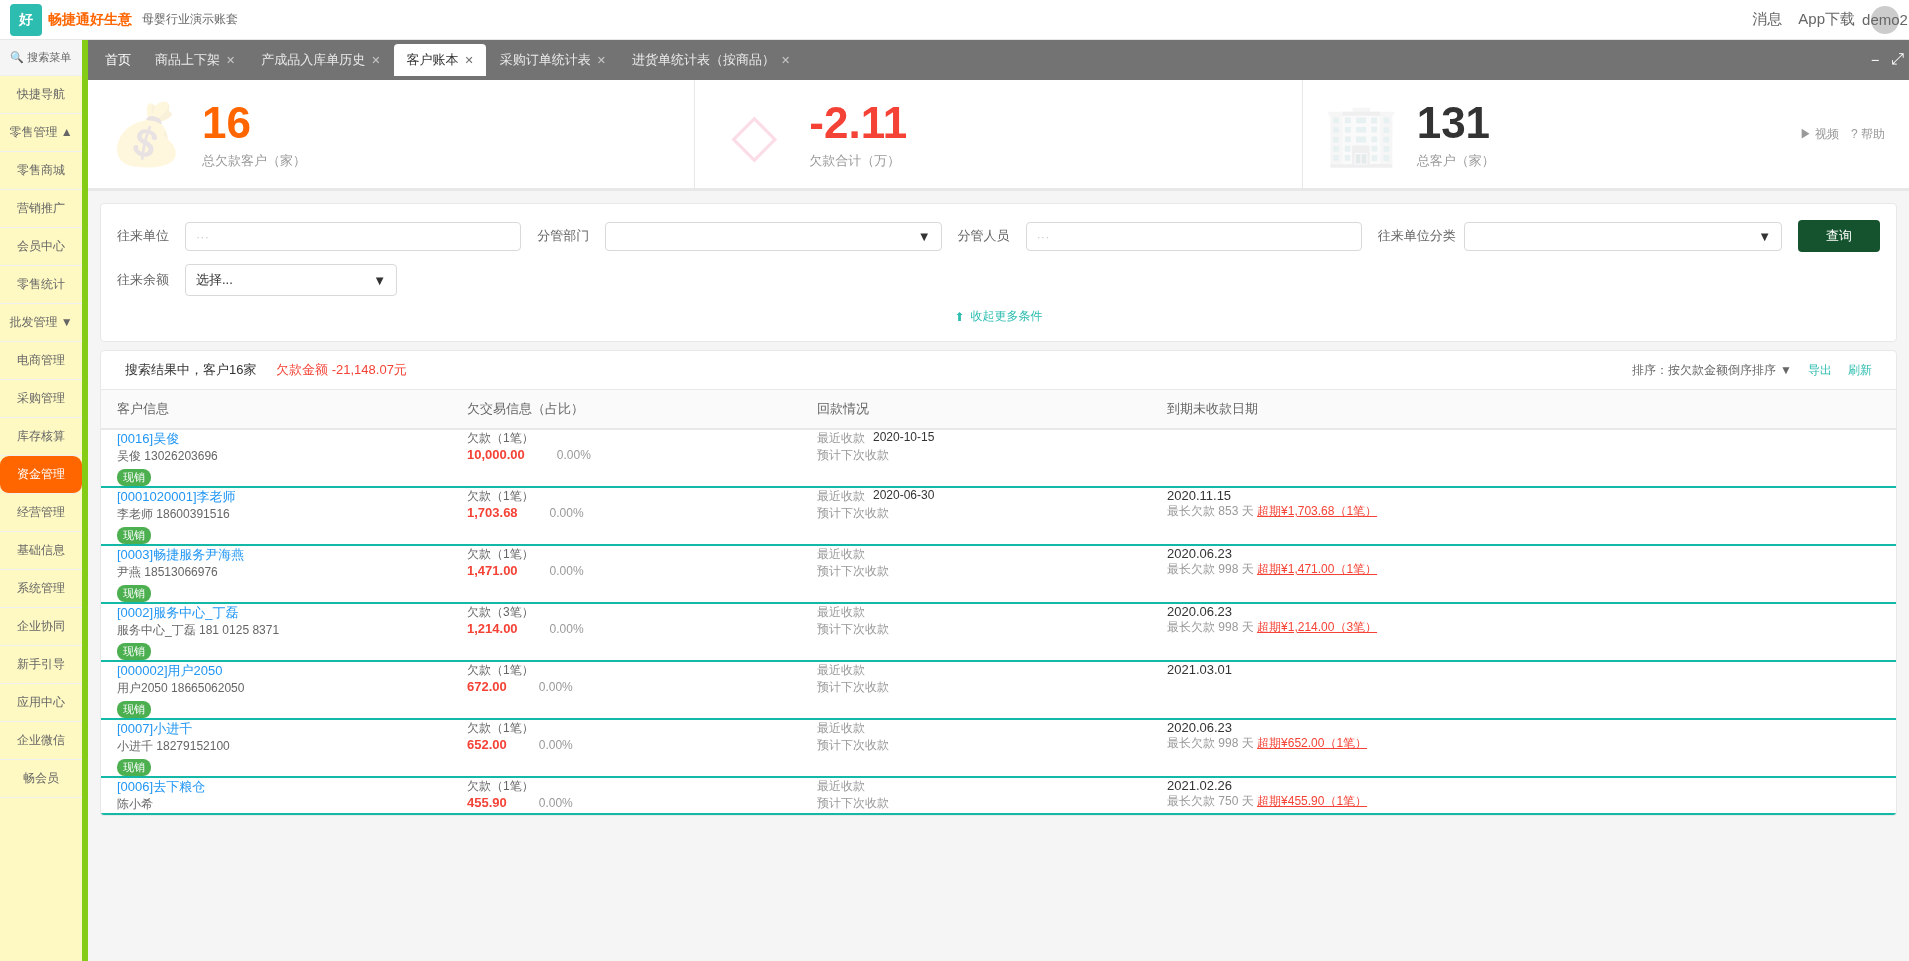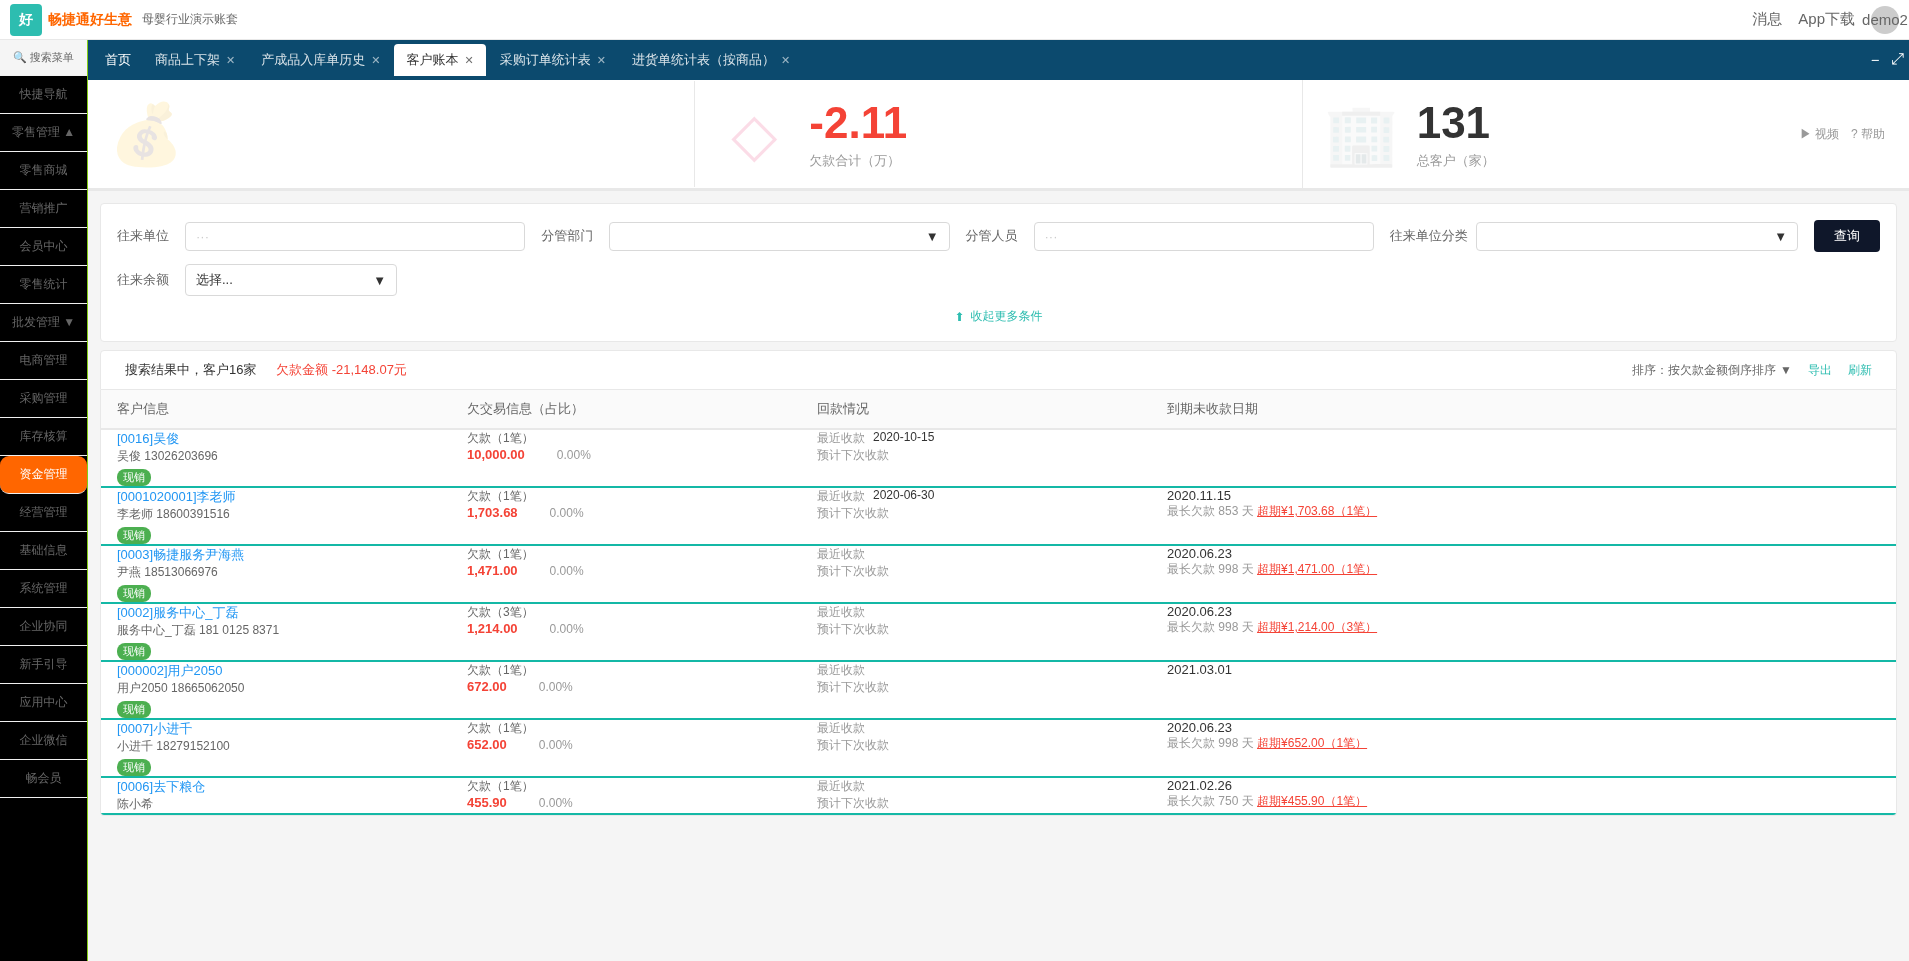--- a/index.html
+++ b/index.html
@@ -10,28 +10,28 @@
     .top-bar { display: flex; align-items: center; background: #fff; height: 40px; border-bottom: 1px solid #e8e8e8; padding: 0 10px; }
     .top-bar-brand { color: #ff6600; font-size: 14px; font-weight: bold; margin-right: 10px; }
     .top-bar-tenant { color: #666; font-size: 12px; flex: 1; }
     .top-bar-actions { display: flex; align-items: center; gap: 16px; }
     .top-bar-actions span { color: #666; font-size: 15px; cursor: pointer; }
     .avatar { width: 28px; height: 28px; border-radius: 50%; background: #ccc; display: inline-flex; align-items: center; justify-content: center; color: #fff; font-size: 11px; }
 
     .main-layout { display: flex; flex: 1; overflow: hidden; }
 
     
-    .sidebar { width: 88px; background: #000000; border-right: 1px solid #84cc16; display: flex; flex-direction: column; overflow-y: auto; }
+    .sidebar { width: 88px; background: #fef9c3; border-right: 6px solid #84cc16; display: flex; flex-direction: column; overflow-y: auto; }
     .sidebar-item { padding: 10px 5px; text-align: center; cursor: pointer; font-size: 12px; color: #666; border-bottom: 1px solid #f0f0f0; }
     .sidebar-item.active { background: #ff6600; color: #fff; border-radius: 9px; }
     .sidebar-search { background: #f5f5f5; font-size: 11px; }
 
     
     .content-area { flex: 1; display: flex; flex-direction: column; overflow: hidden; }
-    .tab-bar { display: flex; align-items: center; background: #0c4a6e; height: 40px; padding: 0 5px; }
+    .tab-bar { display: flex; align-items: center; background: #737373; height: 40px; padding: 0 5px; }
     .tab { display: flex; align-items: center; padding: 0 12px; height: 32px; border-radius: 4px 4px 0 0; font-size: 13px; color: rgba(255,255,255,0.85); cursor: pointer; margin-right: 2px; white-space: nowrap; }
     .tab.active { background: #fff; color: #333; }
     .tab .tab-close { margin-left: 6px; font-size: 11px; opacity: 0.7; }
     .tab-home { color: #fff; padding: 0 12px; font-size: 13px; cursor: pointer; }
     .tab-bar-end { margin-left: auto; display: flex; gap: 8px; }
     .tab-bar-end span { color: #fff; font-size: 16px; cursor: pointer; }
 
     
     .page-content { flex: 1; background: #f5f5f5; overflow-y: auto; }
 
@@ -47,21 +47,21 @@
     .stat-number.orange { color: #ff6600; }
     .stat-number.dark { color: #333; font-weight: 900; }
     .stat-label { font-size: 13px; color: #999; margin-top: 4px; }
     .stat-card-actions { margin-left: auto; display: flex; gap: 12px; font-size: 12px; color: #999; }
     .filter-row { display: flex; align-items: center; gap: 16px; margin-bottom: 12px; }
     .filter-item { display: flex; align-items: center; flex: 1; }
     .filter-label { font-size: 13px; color: #666; white-space: nowrap; margin-right: 8px; min-width: 60px; }
     .filter-input { flex: 1; border: 1px solid #d9d9d9; border-radius: 4px; padding: 6px 10px; font-size: 13px; color: #333; cursor: pointer; display: flex; align-items: center; justify-content: space-between; }
     .filter-input .dots { color: #ccc; }
     .filter-select { flex: 1; border: 1px solid #d9d9d9; border-radius: 4px; padding: 6px 10px; font-size: 13px; color: #333; background: #fff; cursor: pointer; display: flex; align-items: center; justify-content: space-between; }
-    .query-btn { background: #0f172a; color: #fff; border: none; border-radius: 4px; padding: 7px 20px; font-size: 13px; cursor: pointer; white-space: nowrap; }
+    .query-btn { background: #14532d; color: #fff; border: none; border-radius: 4px; padding: 7px 28px; font-size: 13px; cursor: pointer; white-space: nowrap; }
     .collapse-row { display: flex; justify-content: center; align-items: center; gap: 6px; color: #2dbdb0; font-size: 12px; cursor: pointer; margin-top: 4px; }
 
     
     .table-container { margin: 0 12px 12px; background: #fff; border: 1px solid #e8e8e8; border-radius: 4px; overflow: hidden; }
     .table-header { display: grid; grid-template-columns: 350px 350px 350px 1fr; background: #fafafa; border-bottom: 2px solid #e8e8e8; padding: 10px 16px; }
     .th { font-size: 13px; color: #666; font-weight: normal; }
     .table-row { display: grid; grid-template-columns: 350px 350px 350px 1fr; padding: 0 16px; border-bottom: 2px solid #14b8a6; align-items: start; }
     .customer-name { color: #2196f3; font-size: 13px; cursor: pointer; text-decoration: none; }
     .customer-phone { font-size: 12px; color: #666; }
     .tag { display: inline-block; background: #4caf50; color: #fff; font-size: 11px; padding: 1px 6px; border-radius: 8px; margin-top: 4px; }
@@ -157,20 +157,24 @@
           <span>⤢</span>
         </div>
       </div>
 
       <div class="page-content">
 
         <div class="stats-outer">
           <div class="stats-bar">
             <div class="stat-card">
               <div class="stat-icon">💰</div>
+              <div class="stat-value-area">
+                <div class="stat-number orange">16</div>
+                <div class="stat-label">总欠款客户（家）</div>
+              </div>
             </div>
             <div class="stat-card">
               <div class="stat-icon pink">◇</div>
               <div class="stat-value-area">
                 <div class="stat-number red">-2.11</div>
                 <div class="stat-label">欠款合计（万）</div>
               </div>
             </div>
             <div class="stat-card" style="border-right:none;">
               <div class="stat-icon blue">🏢</div>

